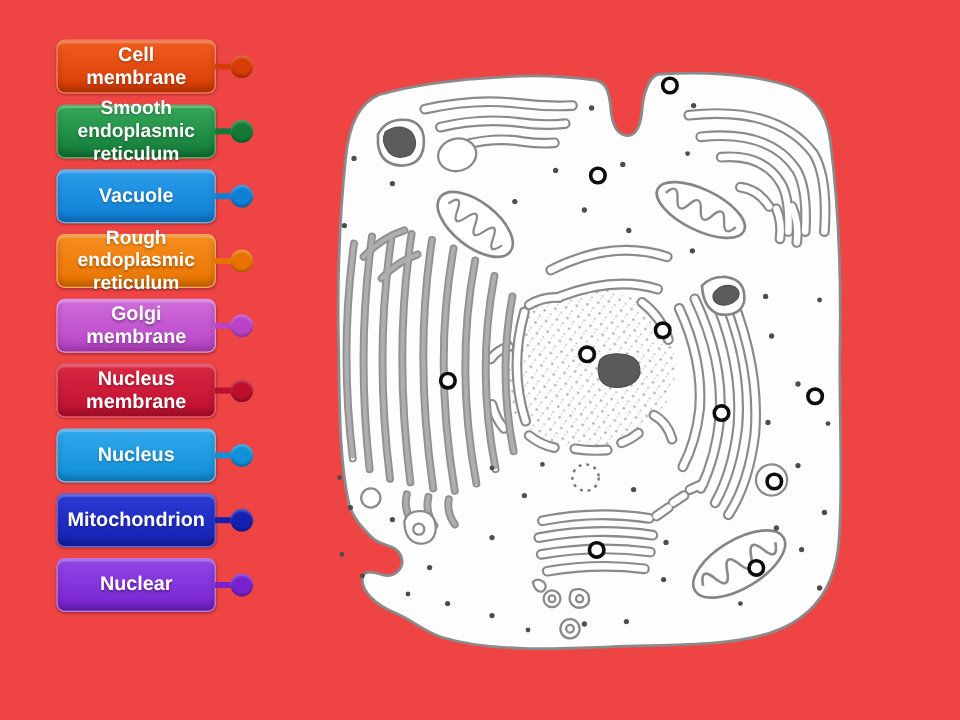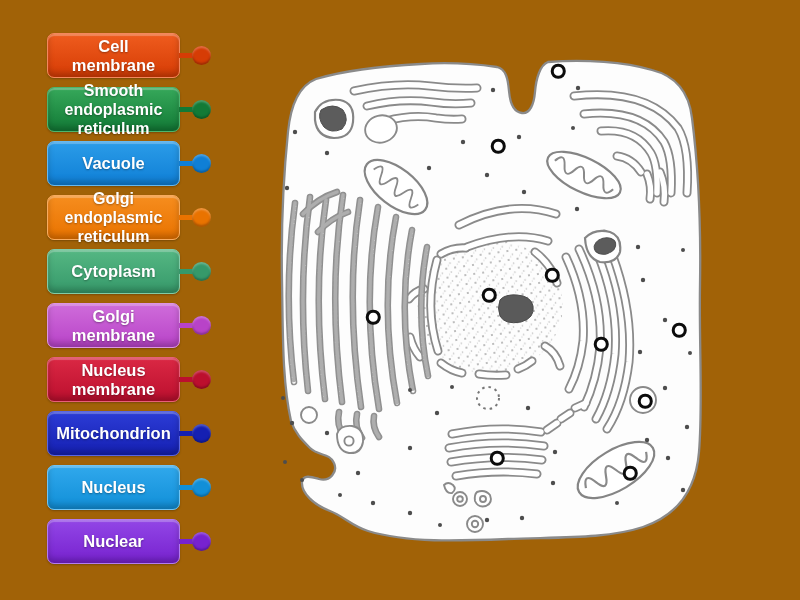--- a/index.html
+++ b/index.html
@@ -1,16 +1,16 @@
 <!DOCTYPE html>
 <html><head>
 <meta charset="utf-8">
 <style>
   html,body{margin:0;padding:0;background:#fff;}
-  .stage{position:relative;width:800px;height:600px;background:#a16207;overflow:hidden;
+  .stage{position:relative;width:800px;height:600px;background:#ef4444;overflow:hidden;
          font-family:"Liberation Sans",sans-serif;}
   
   .labels{position:absolute;left:47px;top:33px;width:170px;display:flex;
           flex-direction:column;gap:9px;}
   .label-row{position:relative;height:45px;}
   .chip{position:absolute;left:0;top:0;width:133px;height:45px;box-sizing:border-box;
         border-radius:7px;display:flex;align-items:center;justify-content:center;
         text-align:center;color:#fff;font-weight:bold;font-size:16.5px;line-height:1.15;
         padding:2px 18px;cursor:grab;
         background:linear-gradient(180deg,var(--c1),var(--c2));
@@ -60,46 +60,41 @@
       <div class="chip tiny narrow3">Smooth endoplasmic reticulum</div>
       <div class="stem"></div>
       <div class="knob"></div>
     </div>
     <div class="label-row" style="--c1: #2b9ce8; --c2: #0f7fd6; --cb: #66b9f0;">
       <div class="chip">Vacuole</div>
       <div class="stem"></div>
       <div class="knob"></div>
     </div>
     <div class="label-row" style="--c1: #f68d1e; --c2: #e97300; --cb: #f8ab5e;">
-      <div class="chip tiny">Golgi endoplasmic reticulum</div>
-      <div class="stem"></div>
-      <div class="knob"></div>
-    </div>
-    <div class="label-row" style="--c1: #55b783; --c2: #36996a; --cb: #82cba6;">
-      <div class="chip">Cytoplasm</div>
+      <div class="chip tiny">Rough endoplasmic reticulum</div>
       <div class="stem"></div>
       <div class="knob"></div>
     </div>
     <div class="label-row" style="--c1: #cf6cda; --c2: #b843c8; --cb: #dd95e4;">
       <div class="chip narrow">Golgi membrane</div>
       <div class="stem"></div>
       <div class="knob"></div>
     </div>
     <div class="label-row" style="--c1: #da2844; --c2: #bc0f2e; --cb: #e66078;">
       <div class="chip">Nucleus membrane</div>
       <div class="stem"></div>
       <div class="knob"></div>
     </div>
+    <div class="label-row" style="--c1: #30a8ec; --c2: #118fd8; --cb: #70c4f4;">
+      <div class="chip">Nucleus</div>
+      <div class="stem"></div>
+      <div class="knob"></div>
+    </div>
     <div class="label-row" style="--c1: #2c3cd6; --c2: #1520b2; --cb: #5a66e2;">
       <div class="chip">Mitochondrion</div>
-      <div class="stem"></div>
-      <div class="knob"></div>
-    </div>
-    <div class="label-row" style="--c1: #30a8ec; --c2: #118fd8; --cb: #70c4f4;">
-      <div class="chip">Nucleus</div>
       <div class="stem"></div>
       <div class="knob"></div>
     </div>
     <div class="label-row" style="--c1: #9246e6; --c2: #7722cf; --cb: #b37cf0;">
       <div class="chip">Nuclear</div>
       <div class="stem"></div>
       <div class="knob"></div>
     </div>
   </div>
 

